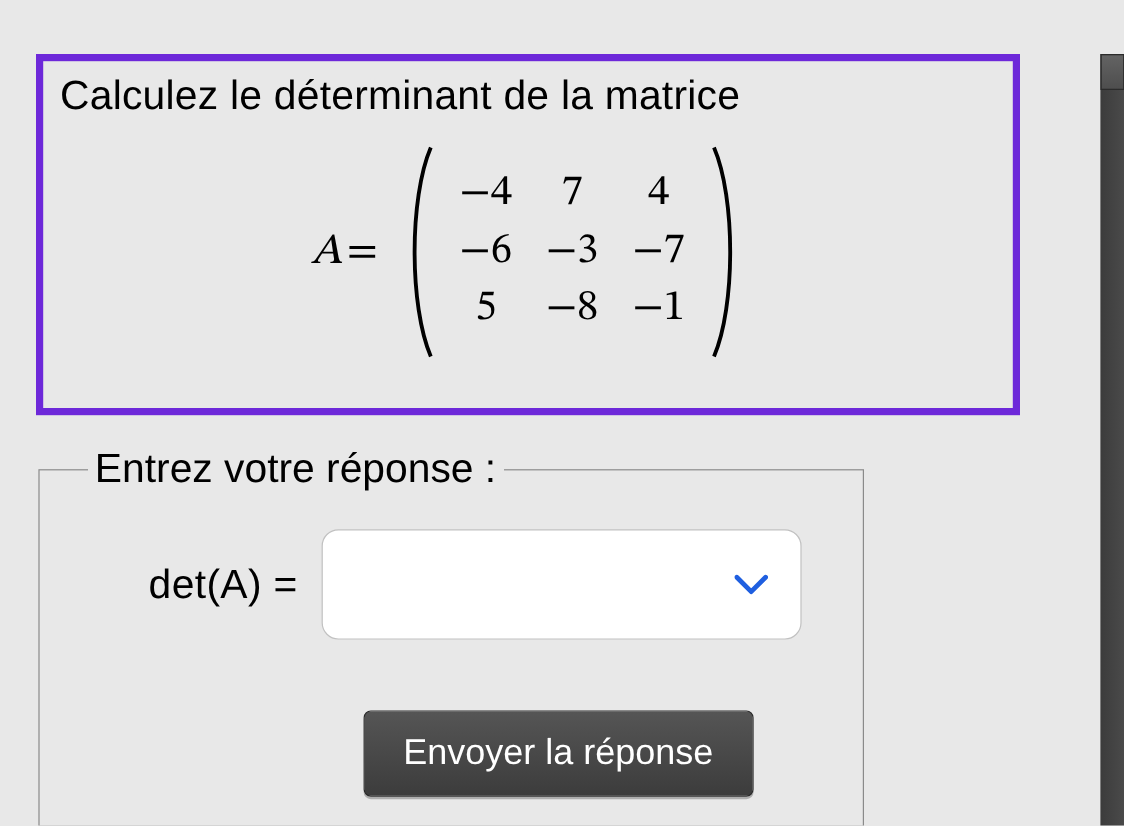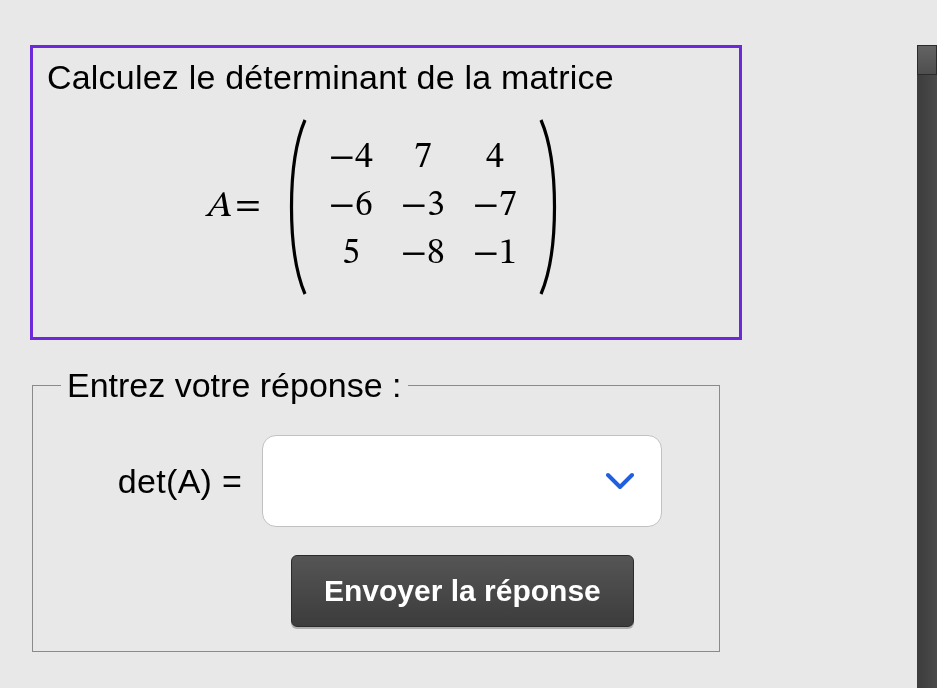--- a/index.html
+++ b/index.html
@@ -31,26 +31,26 @@
     position: absolute;
     right: 0;
     top: 0;
     width: 20px;
     height: 30px;
     background: linear-gradient(to bottom, #636363, #4e4e4e);
     border: 1px solid #2b2b2b;
     box-sizing: border-box;
   }
   .question-box {
-    border: 3px solid #6d28d9;
+    border: 6px solid #6d28d9;
     background: #e8e8e8;
     margin-top: 45px;
     padding: 10px 14px 40px 14px;
     box-sizing: border-box;
-    width: 712px;
+    width: 820px;
   }
   .question-text {
     font-size: 34px;
     font-weight: 400;
     letter-spacing: .2px;
     line-height: 1.15;
   }
   .matrix-block {
     font-family: "Cambria Math", "STIX Two Math", "Times New Roman", serif;
     font-size: 36px;
@@ -88,21 +88,21 @@
   }
   .matrix-grid .cell {
     text-align: center;
     min-width: 48px;
   }
   fieldset.answer {
     border: 1px solid #8a8a8a;
     margin-top: 26px;
     width: 688px;
     box-sizing: border-box;
-    padding: 30px 20px 24px 28px;
+    padding: 30px 20px 24px 40px;
   }
   fieldset.answer legend {
     font-size: 34px;
     padding: 0 6px;
     font-weight: 400;
   }
   .answer-row {
     display: flex;
     align-items: center;
     gap: 20px;
@@ -143,25 +143,26 @@
     margin-top: 28px;
     display: flex;
     justify-content: flex-start;
     padding-left: 230px;
   }
   .submit-btn {
     background: linear-gradient(to bottom, #555555, #3c3c3c);
     border: 1px solid #2b2b2b;
     color: #fff;
     font-size: 30px;
-    font-weight: 700;
+    font-weight: 400;
     padding: 18px 32px;
     border-radius: 6px;
     box-shadow: 0 2px 0 rgba(0,0,0,.25);
     cursor: pointer;
+    margin-top: 31px;
   }
 </style>
 </head>
 <body>
 
 <div class="page">
 
   <div class="question-box">
     <div class="question-text">Calculez le déterminant de la matrice</div>
 

